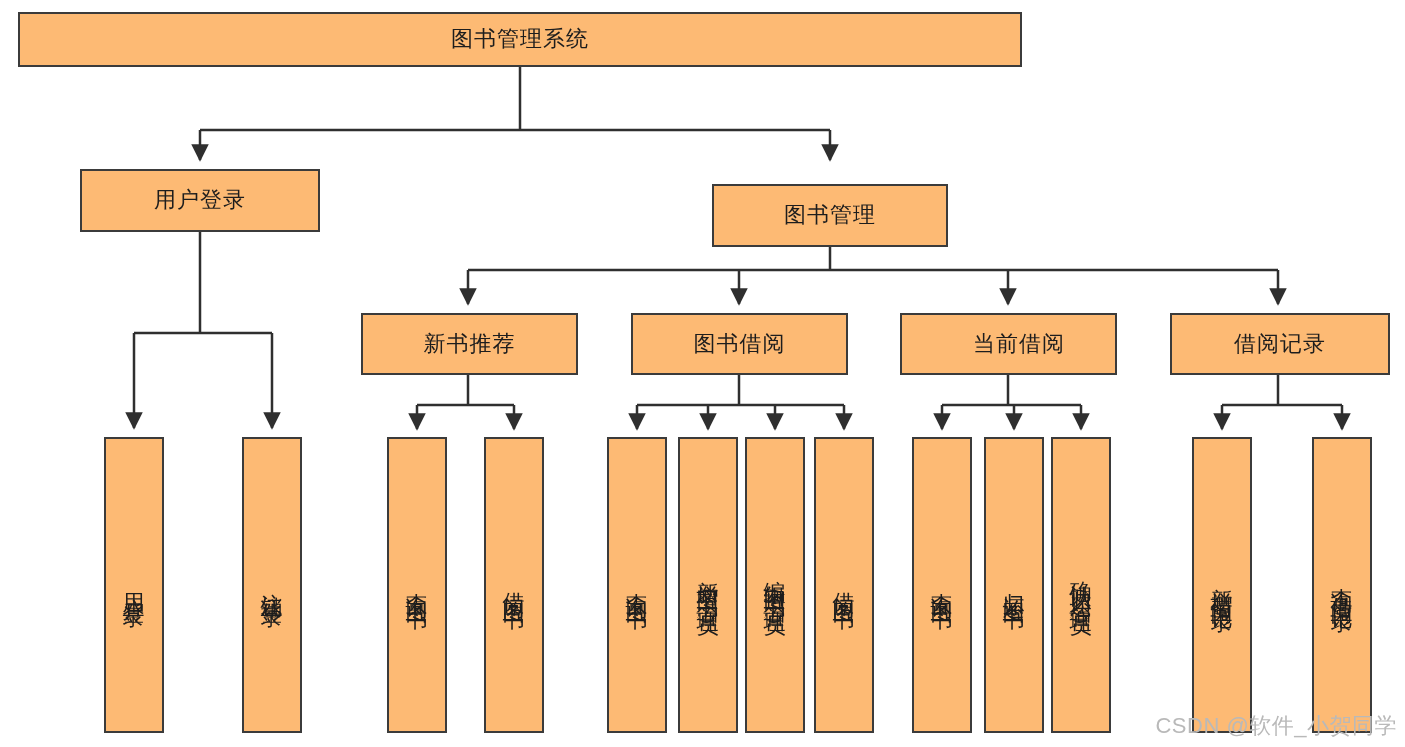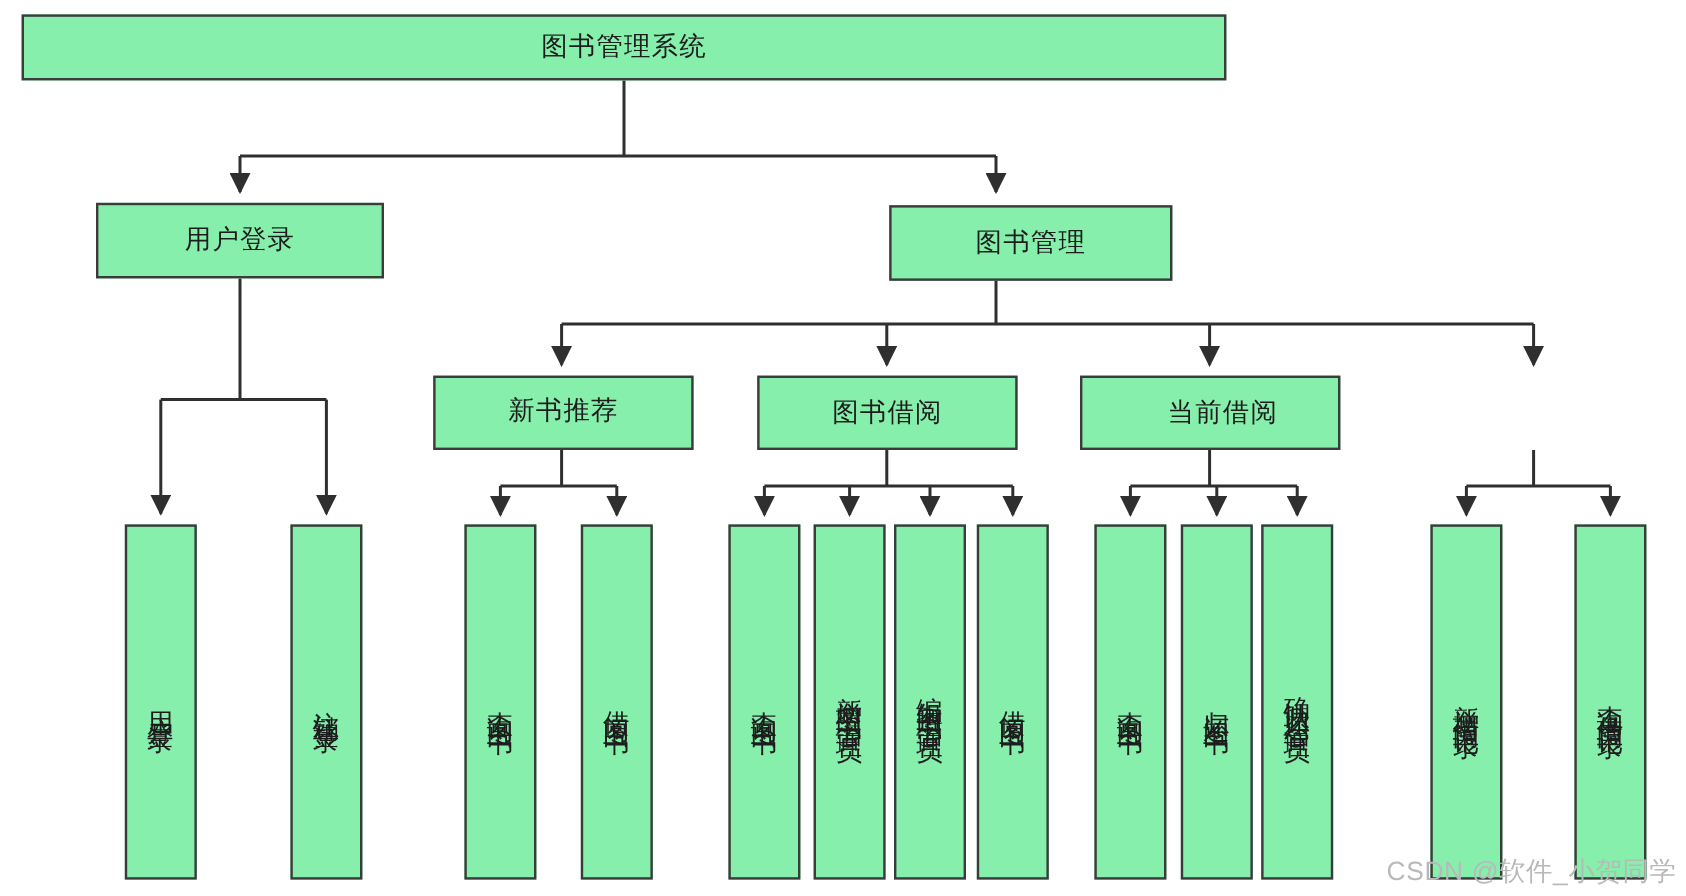--- a/index.html
+++ b/index.html
@@ -21,21 +21,21 @@
     position: absolute;
     left: 0;
     top: 0;
     width: 1405px;
     height: 747px;
   }
   .node {
     position: absolute;
     box-sizing: border-box;
     border: 2.5px solid #3b3b3b;
-    background: #86efac;
+    background: #fdba74;
     color: #1d1d1d;
     display: flex;
     align-items: center;
     justify-content: center;
     text-align: center;
   }
   .node.horiz {
     font-size: 22px;
     letter-spacing: 1px;
     line-height: 1.2;
@@ -119,32 +119,35 @@
     </g>
   </svg>
 
   <div class="node horiz" style="left:18px; top:12px; width:1004px; height:55px;">
     <span>图书管理系统</span>
   </div>
 
   <div class="node horiz" style="left:80px; top:169px; width:240px; height:63px;">
     <span>用户登录</span>
   </div>
-  <div class="node horiz" style="left:712px; top:171px; width:236px; height:63px;margin-left:29px;">
+  <div class="node horiz" style="left:712px; top:184px; width:236px; height:63px;">
     <span>图书管理</span>
   </div>
 
-  <div class="node horiz" style="left:361px; top:313px; width:217px; height:62px;font-family:Liberation Mono, monospace;">
+  <div class="node horiz" style="left:361px; top:313px; width:217px; height:62px;">
     <span>新书推荐</span>
   </div>
   <div class="node horiz" style="left:631px; top:313px; width:217px; height:62px;">
     <span>图书借阅</span>
   </div>
   <div class="node horiz" style="left:900px; top:313px; width:217px; height:62px;padding-left:21px;">
     <span>当前借阅</span>
+  </div>
+  <div class="node horiz" style="left:1170px; top:313px; width:220px; height:62px;">
+    <span>借阅记录</span>
   </div>
 
   <div class="node vert" style="left:104px; top:437px; width:60px; height:296px;">
     <span class="vlabel">用户登录</span>
   </div>
   <div class="node vert" style="left:242px; top:437px; width:60px; height:296px;">
     <span class="vlabel">注销登录</span>
   </div>
   <div class="node vert" style="left:387px; top:437px; width:60px; height:296px;">
     <span class="vlabel">查询图书</span>

